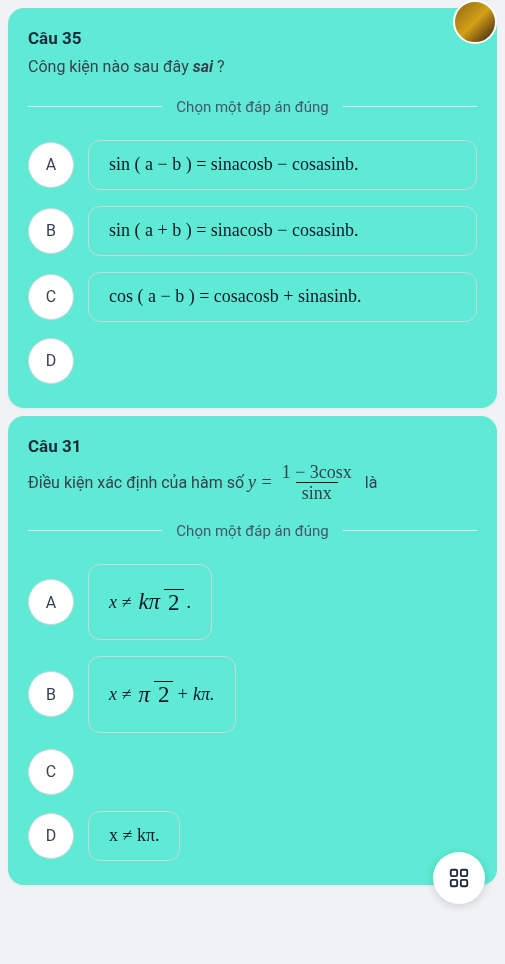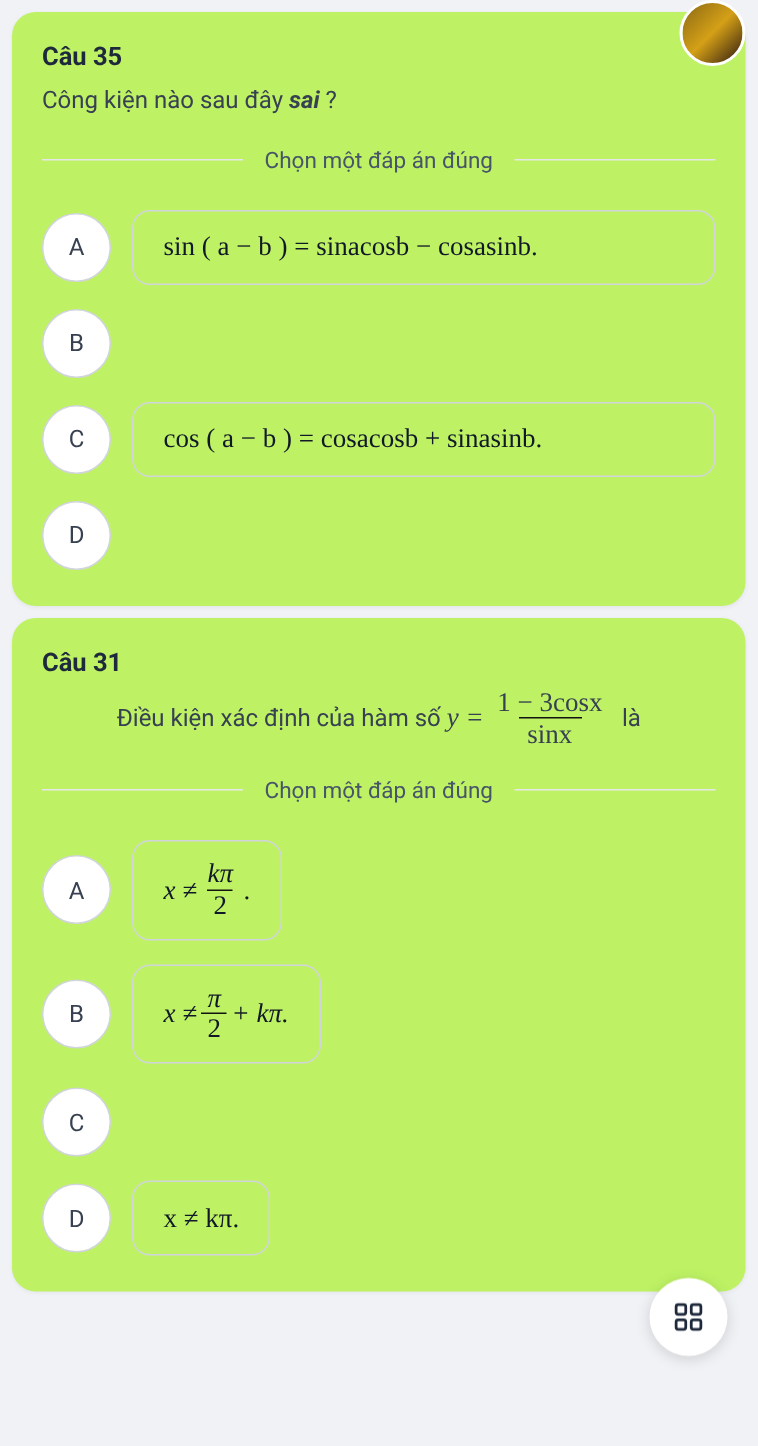--- a/index.html
+++ b/index.html
@@ -13,21 +13,21 @@
     position: absolute;
     top: 0;
     right: 8px;
     width: 44px;
     height: 44px;
     border-radius: 50%;
     background: linear-gradient(135deg, #8b6914, #d4a017, #2c1810);
     border: 2px solid #fff;
   }
   .card {
-    background: #bef264;
+    background: #5eead4;
     border-radius: 16px;
     margin: 8px;
     padding: 20px 20px 24px 20px;
     box-shadow: 0 1px 3px rgba(0,0,0,0.05);
   }
   .card:first-of-type { margin-top: 30px; }
   .q-title {
     font-weight: 700;
     font-size: 17px;
     color: #1e293b;
@@ -88,26 +88,25 @@
     min-height: 50px;
     font-family: "Times New Roman", serif;
     font-size: 18px;
     color: #111827;
   }
   .opt-content.narrow { flex: 0 0 auto; }
   .math { font-family: "Times New Roman", serif; font-style: normal; }
   .math .it { font-style: italic; }
   .frac {
     display: inline-flex;
-    flex-direction: column;
     align-items: center;
     vertical-align: middle;
-    margin: 0 3px;
+    margin: 12px 3px;
     line-height: 1.1;
-    font-size: 18px;
+    font-size: 23px;
   }
   .frac .num { padding: 0 4px; }
   .frac .den { border-top: 1.2px solid #111; padding: 0 4px; }
   .inline-frac {
     display: inline-flex;
     flex-direction: column;
     align-items: center;
     vertical-align: middle;
     margin: 0 3px;
     line-height: 1.15;
@@ -149,41 +148,48 @@
       <span class="math">
         <span>sin</span>
         <span class="it" style="font-style:normal;">( a − b )</span>
         <span> = </span><span class="it" style="font-style:normal;">sinacosb − cosasinb.</span>
       </span>
     </div>
   </div>
 
   <div class="option-row">
     <div class="opt-letter">B</div>
+    <div class="opt-content">
+      <span class="math">
+        <span>sin</span>
+        <span>( a + b )</span>
+        <span> = </span><span>sinacosb − cosasinb.</span>
+      </span>
+    </div>
   </div>
 
   <div class="option-row">
     <div class="opt-letter">C</div>
     <div class="opt-content">
       <span class="math">
         <span>cos</span>
         <span>( a − b )</span>
         <span> = </span><span>cosacosb + sinasinb.</span>
       </span>
     </div>
   </div>
 
   <div class="option-row" style="margin-bottom:0;">
     <div class="opt-letter">D</div>
   </div>
 </div>
 
 <div class="card">
   <div class="q-title">Câu 31</div>
-  <div class="q-prompt" style="display:flex;align-items:center;flex-wrap:wrap;gap:4px;justify-content:center;">
+  <div class="q-prompt" style="display:flex;align-items:center;flex-wrap:wrap;gap:4px;">
     <span>Điều kiện xác định của hàm số </span>
     <span class="math" style="font-size:18px;display:inline-flex;align-items:center;">
       <span class="it" style="font-style:italic;">y = </span>
       <span class="inline-frac">
         <span class="num">1 − 3cosx</span>
         <span class="den">sinx</span>
       </span>
     </span>
     <span> là</span>
   </div>

